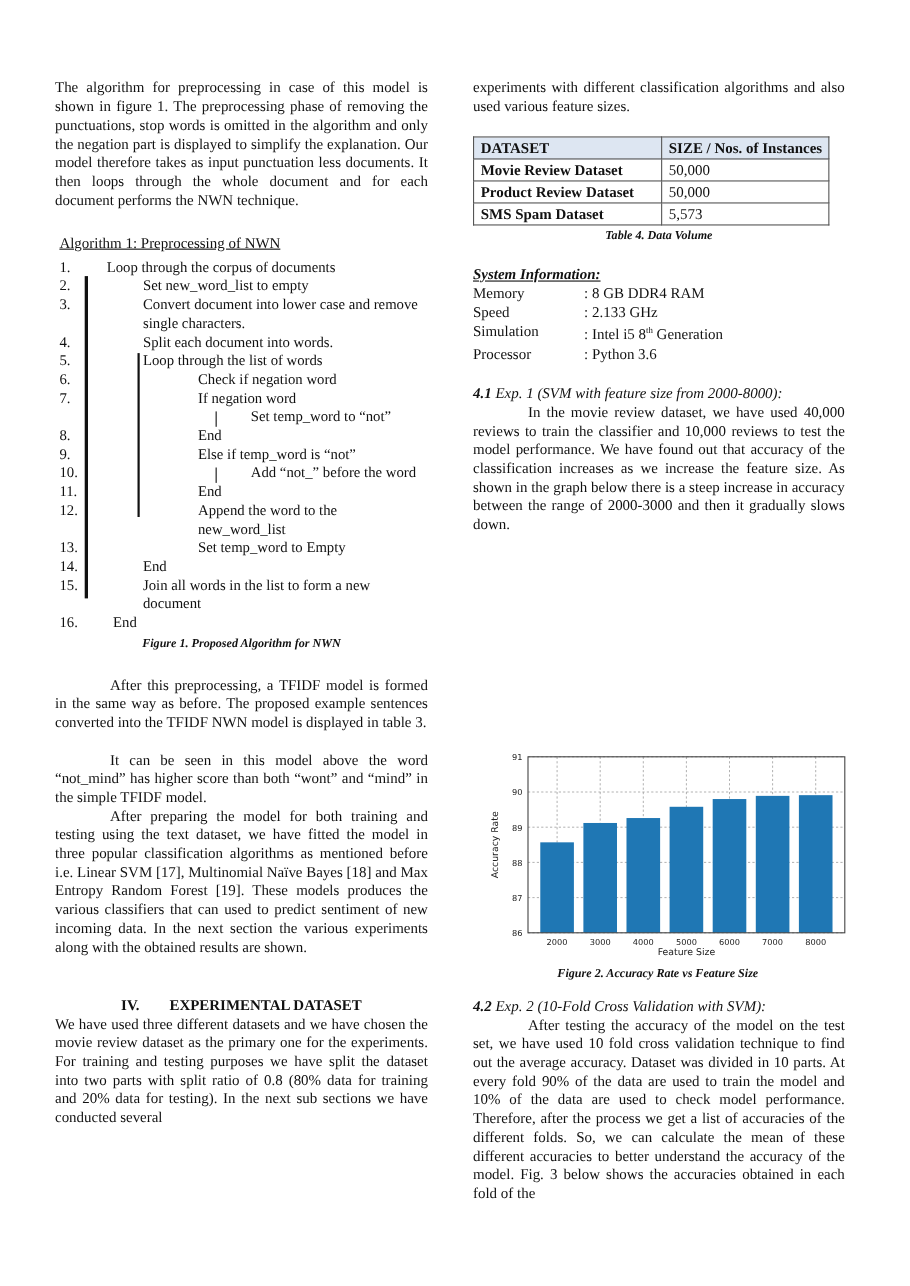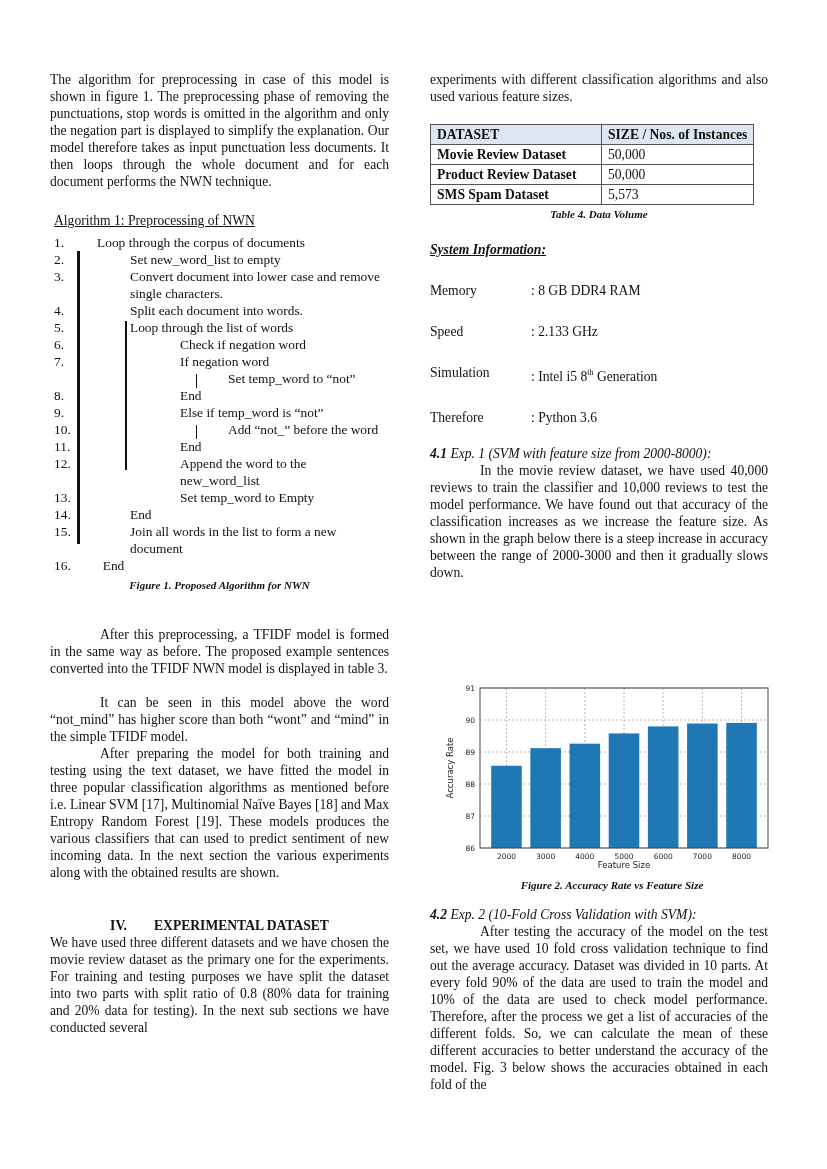--- a/index.html
+++ b/index.html
@@ -15,21 +15,21 @@
   .alg .row{display:flex;}
   .alg .num{width:48px;flex:none;padding-left:4px;}
   .alg .txt{flex:1;margin-left:28px;}
   .vbar{position:absolute;background:#111;}
   .fig-cap{font-style:italic;font-weight:bold;font-size:11px;text-align:center;margin-top:3px;}
   table.dv{border-collapse:collapse;margin-left:0px;font-size:13.6px;}
   table.dv td,table.dv th{border:1.3px solid #555;padding:0 6px;height:19px;text-align:left;}
   table.dv th{background:#dde6f2;font-weight:bold;}
   table.dv td.b{font-weight:bold;}
   .sec{font-weight:bold;text-align:center;margin:0;}
-  .sysrow{display:flex;margin-top:24px;}
+  .sysrow{display:flex;}
   .sysrow .k{width:101px;}
   .exp-h{margin:0;}
   .exp-h b{font-weight:bold;font-style:italic;}
   .exp-h i{font-style:italic;}
   .chart{position:absolute;left:438px;top:680px;width:340px;height:195px;}
   .chart svg text{font-family:"DejaVu Sans",sans-serif;fill:#222;}
 </style>
 </head>
 <body>
 
@@ -118,21 +118,21 @@
         <span class="num" style="width: auto; margin-right: 4px;">16.</span>
         <span class="txt">End</span>
       </div>
       <div class="vbar" style="left: 27px; top: 17px; height: 293px; width: 3px;"></div>
       <div class="vbar" style="left: 75px; top: 87px; height: 149px; width: 2px;"></div>
       <div class="vbar" style="left: 146px; top: 140px; height: 14px; width: 1.2px;"></div>
       <div class="vbar" style="left: 146px; top: 191px; height: 14px; width: 1.2px;"></div>
     </div>
   <div class="fig-cap">Figure 1. Proposed Algorithm for NWN</div>
 
-  <p class="just indent" style="margin-top:32px">After this preprocessing, a TFIDF model is formed in the same way as before. The proposed example sentences converted into the TFIDF NWN model is displayed in table 3.</p>
+  <p class="just indent" style="margin-top:20px">After this preprocessing, a TFIDF model is formed in the same way as before. The proposed example sentences converted into the TFIDF NWN model is displayed in table 3.</p>
   <p class="just indent" style="margin-top:17px">It can be seen in this model above the word “not_mind” has higher score than both “wont” and “mind” in the simple TFIDF model.</p>
   <p class="just indent">After preparing the model for both training and testing using the text dataset, we have fitted the model in three popular classification algorithms as mentioned before i.e. Linear SVM [17], Multinomial Naïve Bayes [18] and Max Entropy Random Forest [19]. These models produces the various classifiers that can used to predict sentiment of new incoming data. In the next section the various experiments along with the obtained results are shown.</p>
 
   <p class="sec" style="margin-top:36px">IV.  EXPERIMENTAL DATASET</p>
   <p class="just">We have used three different datasets and we have chosen the movie review dataset as the primary one for the experiments. For training and testing purposes we have split the dataset into two parts with split ratio of 0.8 (80% data for training and 20% data for testing). In the next sub sections we have conducted several</p>
 </div>
 
 <div class="col right">
   <p class="just">experiments with different classification algorithms and also used various feature sizes.</p>
 
@@ -166,21 +166,21 @@
     </div>
     <div class="sysrow">
       <span class="k">Speed</span>
       <span>: 2.133 GHz</span>
     </div>
     <div class="sysrow">
       <span class="k">Simulation</span>
       <span><span>: Intel i5 8</span><sup style="font-size:8px">th</sup><span> Generation</span></span>
     </div>
     <div class="sysrow">
-      <span class="k">Therefore</span>
+      <span class="k">Processor</span>
       <span>: Python 3.6</span>
     </div>
   </div>
 
   <p class="exp-h" style="margin-top:19px"><b>4.1</b><i> Exp. 1 (SVM with feature size from 2000-8000):</i></p>
   <p class="just indent">In the movie review dataset, we have used 40,000 reviews to train the classifier and 10,000 reviews to test the model performance. We have found out that accuracy of the classification increases as we increase the feature size. As shown in the graph below there is a steep increase in accuracy between the range of 2000-3000 and then it gradually slows down.</p>
 </div>
 
 <div class="chart">
   <svg id="chartsvg" width="340" height="195">
@@ -223,18 +223,18 @@
         <text x="146.81632653061223" y="179" text-anchor="middle" font-size="7.5">4000</text>
         <text x="186" y="179" text-anchor="middle" font-size="7.5">5000</text>
         <text x="225.18367346938777" y="179" text-anchor="middle" font-size="7.5">6000</text>
         <text x="264.36734693877554" y="179" text-anchor="middle" font-size="7.5">7000</text>
         <text x="303.55102040816325" y="179" text-anchor="middle" font-size="7.5">8000</text>
       </g>
     <text id="xlabel" text-anchor="middle" font-size="8.5" x="186" y="188">Feature Size</text>
     <text id="ylabel" text-anchor="middle" font-size="8.5" x="0" y="0" transform="translate(15,88) rotate(-90)">Accuracy Rate</text>
   </svg>
 </div>
-<div class="fig-cap" style="position:absolute;left:443px;width:338px;top:876px;">Figure 2. Accuracy Rate vs Feature Size</div>
+<div class="fig-cap" style="position:absolute;left:429px;width:338px;top:876px;">Figure 2. Accuracy Rate vs Feature Size</div>
 
 <div class="col right" style="top:906px">
   <p class="exp-h"><b>4.2</b><i> Exp. 2 (10-Fold Cross Validation with SVM):</i></p>
   <p class="just indent">After testing the accuracy of the model on the test set, we have used 10 fold cross validation technique to find out the average accuracy. Dataset was divided in 10 parts. At every fold 90% of the data are used to train the model and 10% of the data are used to check model performance. Therefore, after the process we get a list of accuracies of the different folds. So, we can calculate the mean of these different accuracies to better understand the accuracy of the model. Fig. 3 below shows the accuracies obtained in each fold of the</p>
 </div>
 
 </body></html>

